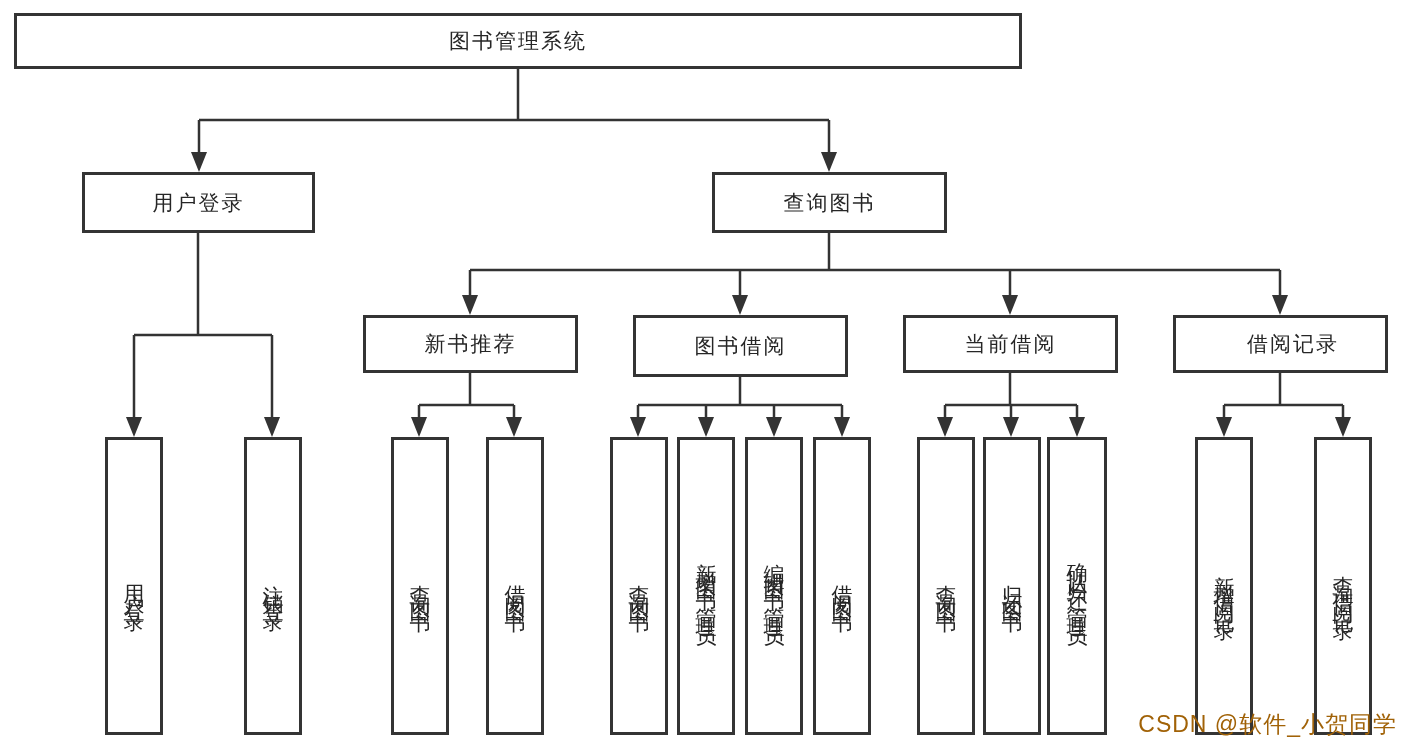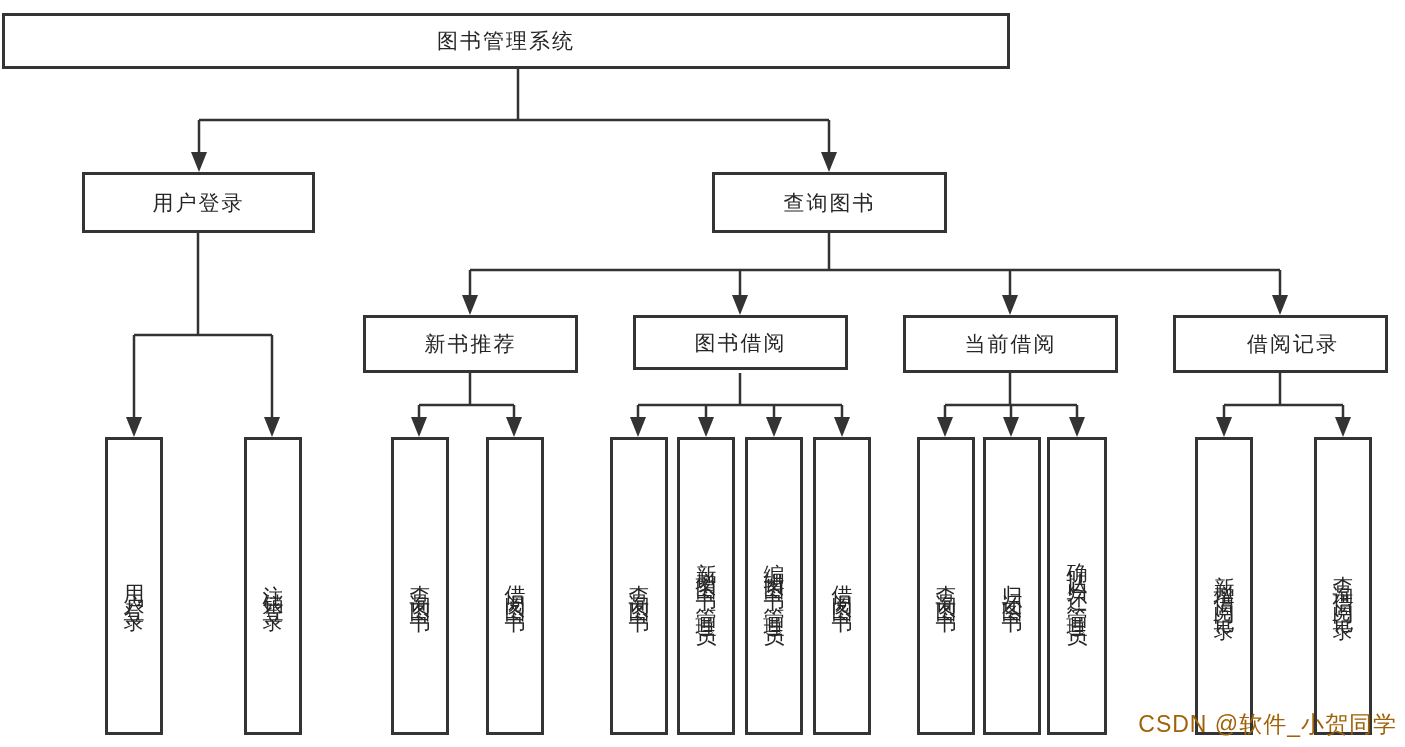--- a/index.html
+++ b/index.html
@@ -117,27 +117,27 @@
       <polygon points="766,417 782,417 774,437"></polygon>
       <polygon points="834,417 850,417 842,437"></polygon>
       <polygon points="937,417 953,417 945,437"></polygon>
       <polygon points="1003,417 1019,417 1011,437"></polygon>
       <polygon points="1069,417 1085,417 1077,437"></polygon>
       <polygon points="1216,417 1232,417 1224,437"></polygon>
       <polygon points="1335,417 1351,417 1343,437"></polygon>
     </g>
   </svg>
 
-  <div class="box hbox" style="left:2px; top:13px; width:1008px; height:56px;">图书管理系统</div>
+  <div class="box hbox" style="left:14px; top:13px; width:1008px; height:56px;">图书管理系统</div>
 
   <div class="box hbox" style="left:82px; top:172px; width:233px; height:61px;">用户登录</div>
   <div class="box hbox" style="left:712px; top:172px; width:235px; height:61px;">查询图书</div>
 
   <div class="box hbox" style="left:363px; top:315px; width:215px; height:58px;">新书推荐</div>
-  <div class="box hbox" style="left:633px; top:315px; width:215px; height:55px;">图书借阅</div>
+  <div class="box hbox" style="left:633px; top:315px; width:215px; height:62px;">图书借阅</div>
   <div class="box hbox" style="left:903px; top:315px; width:215px; height:58px;text-align:center;">当前借阅</div>
   <div class="box hbox" style="left:1173px; top:315px; width:215px; height:58px;padding-left:25px;">借阅记录</div>
 
   <div class="box vbox" style="left:105px; top:437px; width:58px; height:298px;">用户登录</div>
   <div class="box vbox" style="left:244px; top:437px; width:58px; height:298px;">注销登录</div>
 
   <div class="box vbox" style="left:391px; top:437px; width:58px; height:298px;">查询图书</div>
   <div class="box vbox" style="left:486px; top:437px; width:58px; height:298px;">借阅图书</div>
 
   <div class="box vbox" style="left:610px; top:437px; width:58px; height:298px;">查询图书</div>

